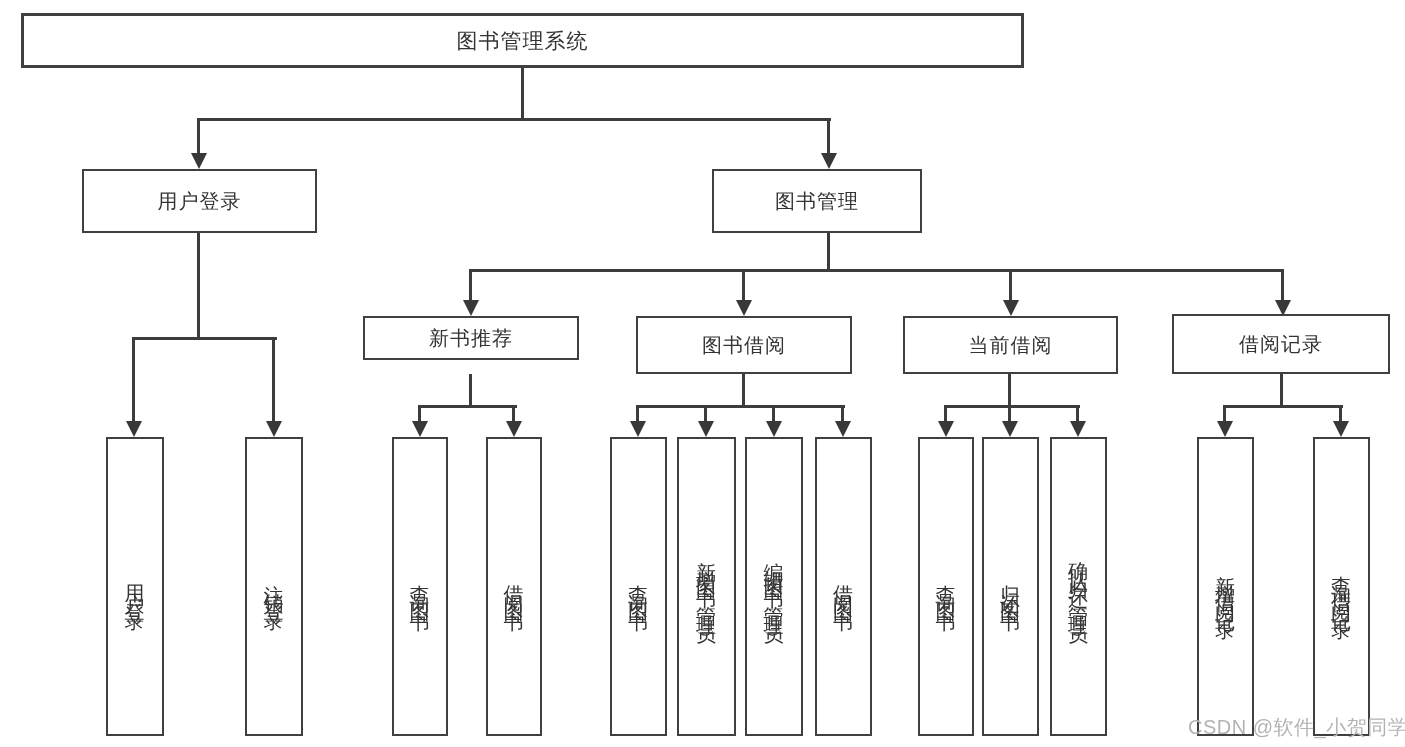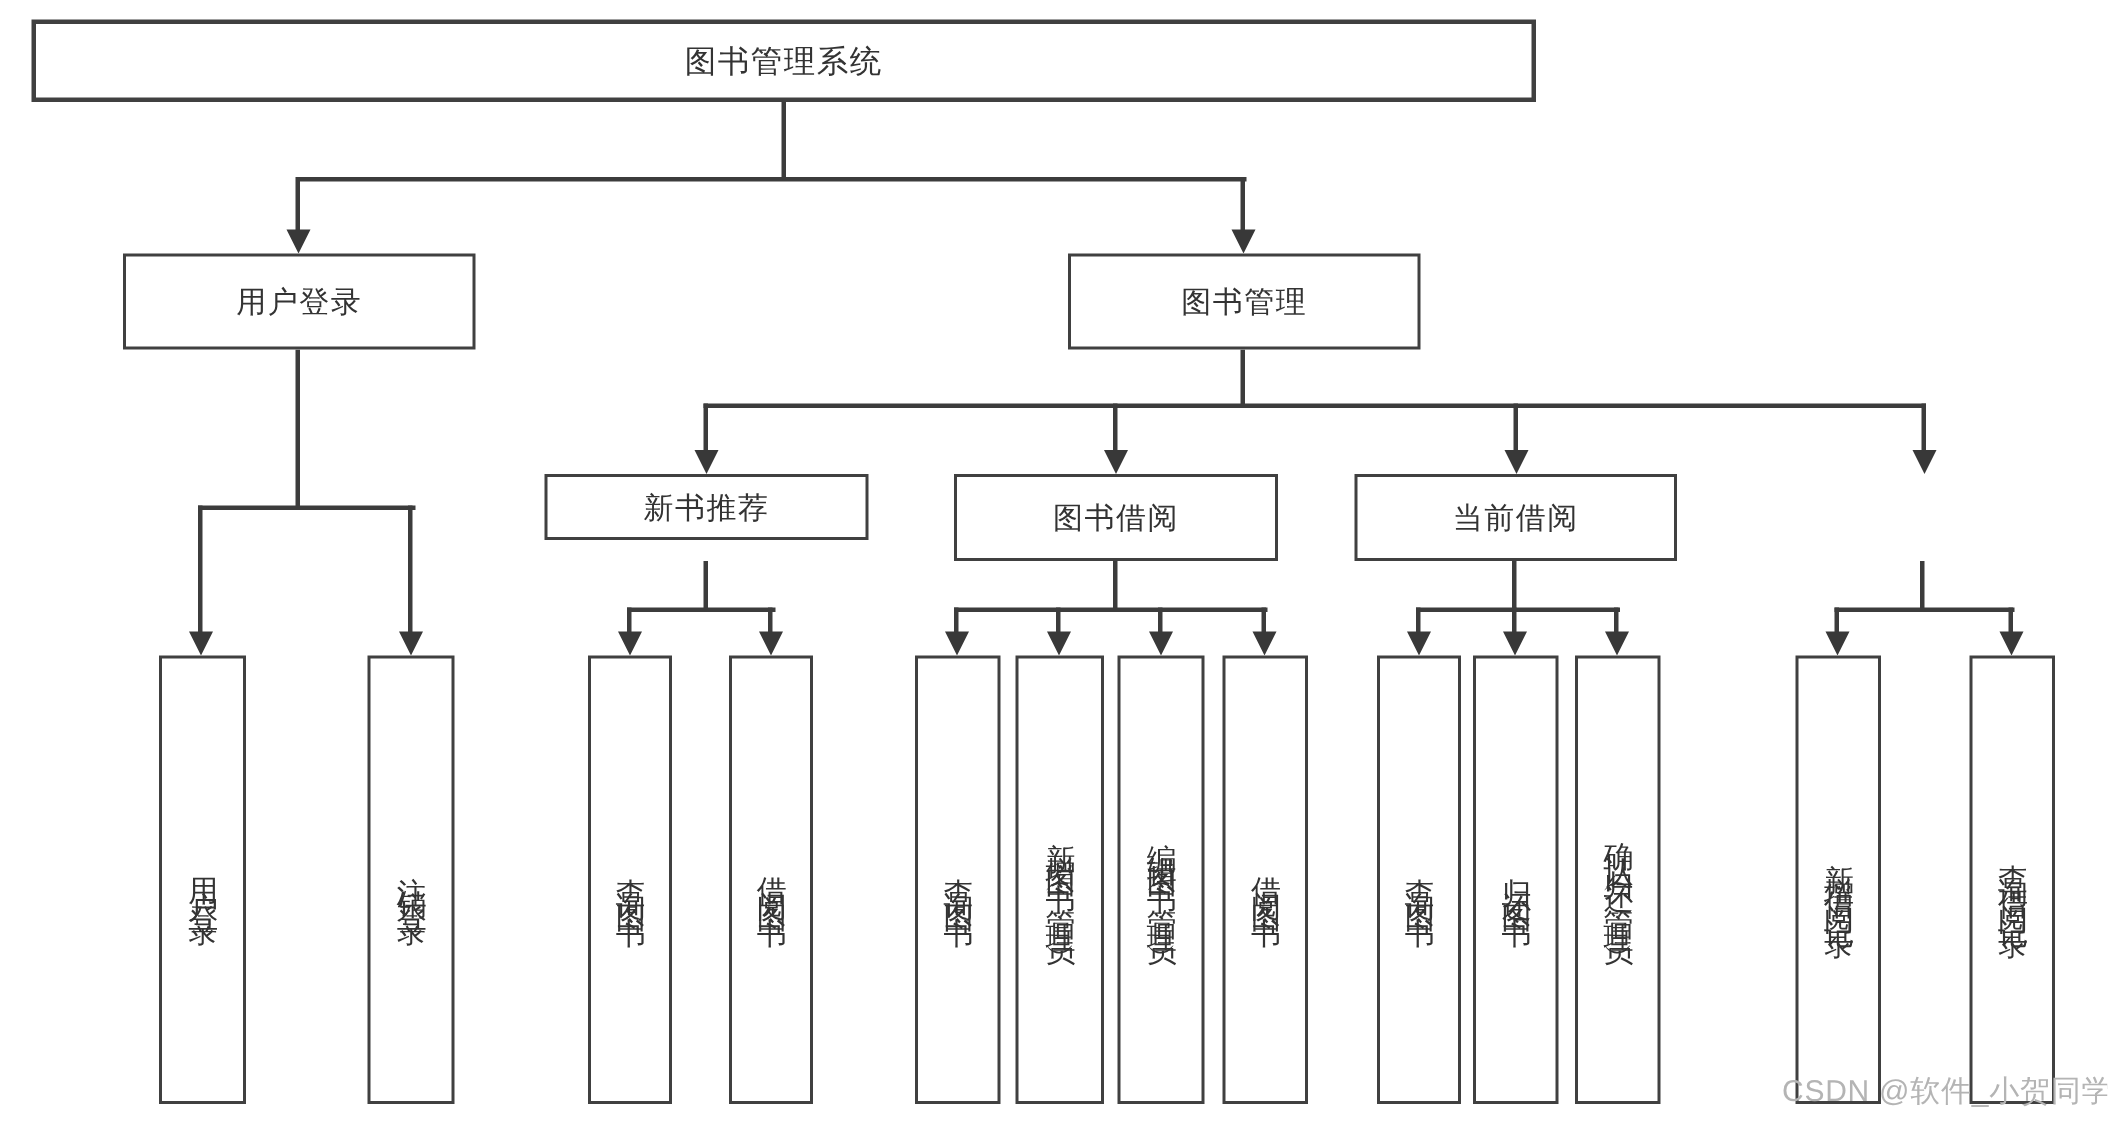--- a/index.html
+++ b/index.html
@@ -95,25 +95,26 @@
   <div class="vl" style="left:1280px;top:374px;height:33px"></div>
   <div class="hl" style="left:1223px;top:405px;width:120px"></div>
   <div class="vl" style="left:1223px;top:405px;height:18px"></div>
   <div class="arrow" style="left:1217px;top:421px"></div>
   <div class="vl" style="left:1339px;top:405px;height:18px"></div>
   <div class="arrow" style="left:1333px;top:421px"></div>
 
   <div class="node root" style="left:21px;top:13px;width:1003px;height:55px">图书管理系统</div>
 
   <div class="node" style="left:82px;top:169px;width:235px;height:64px">用户登录</div>
-  <div class="node" style="left:712px;top:169px;width:235px;height:64px">图书管理</div>
+  <div class="node" style="left:712px;top:169px;width:210px;height:64px">图书管理</div>
 
   <div class="node" style="left:363px;top:316px;width:216px;height:44px">新书推荐</div>
   <div class="node" style="left:636px;top:316px;width:216px;height:58px">图书借阅</div>
   <div class="node" style="left:903px;top:316px;width:215px;height:58px">当前借阅</div>
+  <div class="node" style="left:1172px;top:314px;width:218px;height:60px">借阅记录</div>
 
   <div class="leaf" style="left:106px;width:58px">
     <span>用户登录</span>
   </div>
   <div class="leaf" style="left:245px;width:58px">
     <span>注销登录</span>
   </div>
 
   <div class="leaf" style="left:392px;width:56px">
     <span>查询图书</span>

